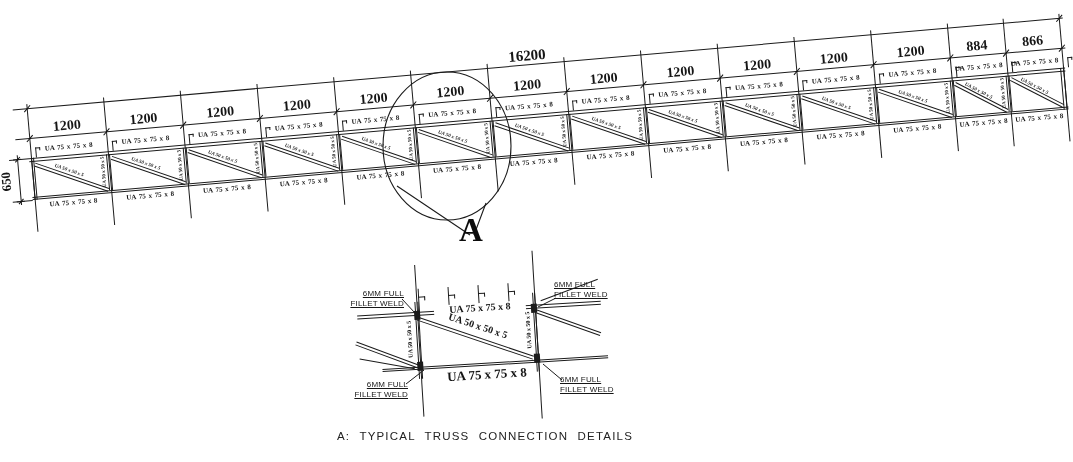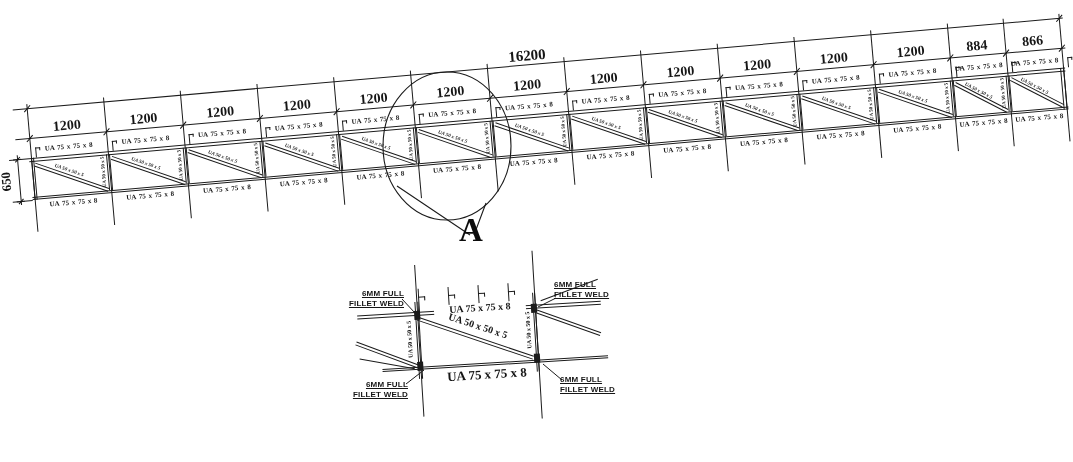--- a/index.html
+++ b/index.html
@@ -21,21 +21,21 @@
   .f-mem { font-weight:bold; font-size:7px; word-spacing:1px; }
   .f-diag{ font-weight:bold; font-size:5px; font-style:italic; }
   .f-vrt { font-weight:bold; font-size:5px; }
   .f-650 { font-weight:bold; font-size:13px; }
   .f-A   { font-weight:bold; font-size:33px; color:#0c0c0c; }
   .f-dtop{ font-weight:bold; font-size:10px; background:#fff; }
   .f-ddia{ font-weight:bold; font-size:10px; }
   .f-dbot{ font-weight:bold; font-size:13px; }
   .f-dvrt{ font-weight:bold; font-size:6px; }
   .weld  { position:absolute; font:8px/10px "Liberation Sans", sans-serif; color:#161616; width:58px; }
-  .weld span { display:block; text-decoration:underline; letter-spacing:0.2px;font-weight:bold; }
+  .weld span { display:block; text-decoration:underline; letter-spacing:0.2px; }
   .caption { position:absolute; left:330px; top:430px; width:310px; text-align:center; color:#222;
              font:11.5px "Liberation Sans", sans-serif; letter-spacing:1.2px; word-spacing:5px; }
 </style>
 </head>
 <body>
 
 <div class="canvas">
 
   <div id="truss" class="grp" style="left:31px; top:158px; width:0; height:0; transform:rotate(-5deg);">
       <div class="hline" style="left: -14px; top: -50px; width: 1054px;"></div>
@@ -267,13 +267,14 @@
       <div class="weld" style="left: 350px; top: 380px; text-align: right;">
         <span>6MM FULL</span>
         <span>FILLET WELD</span>
       </div>
       <div class="weld" style="left: 560px; top: 375px; text-align: left;">
         <span>6MM FULL</span>
         <span>FILLET WELD</span>
       </div>
     </div>
 
+  <div class="caption">A: TYPICAL TRUSS CONNECTION DETAILS</div>
 </div>
 
 </body></html>

